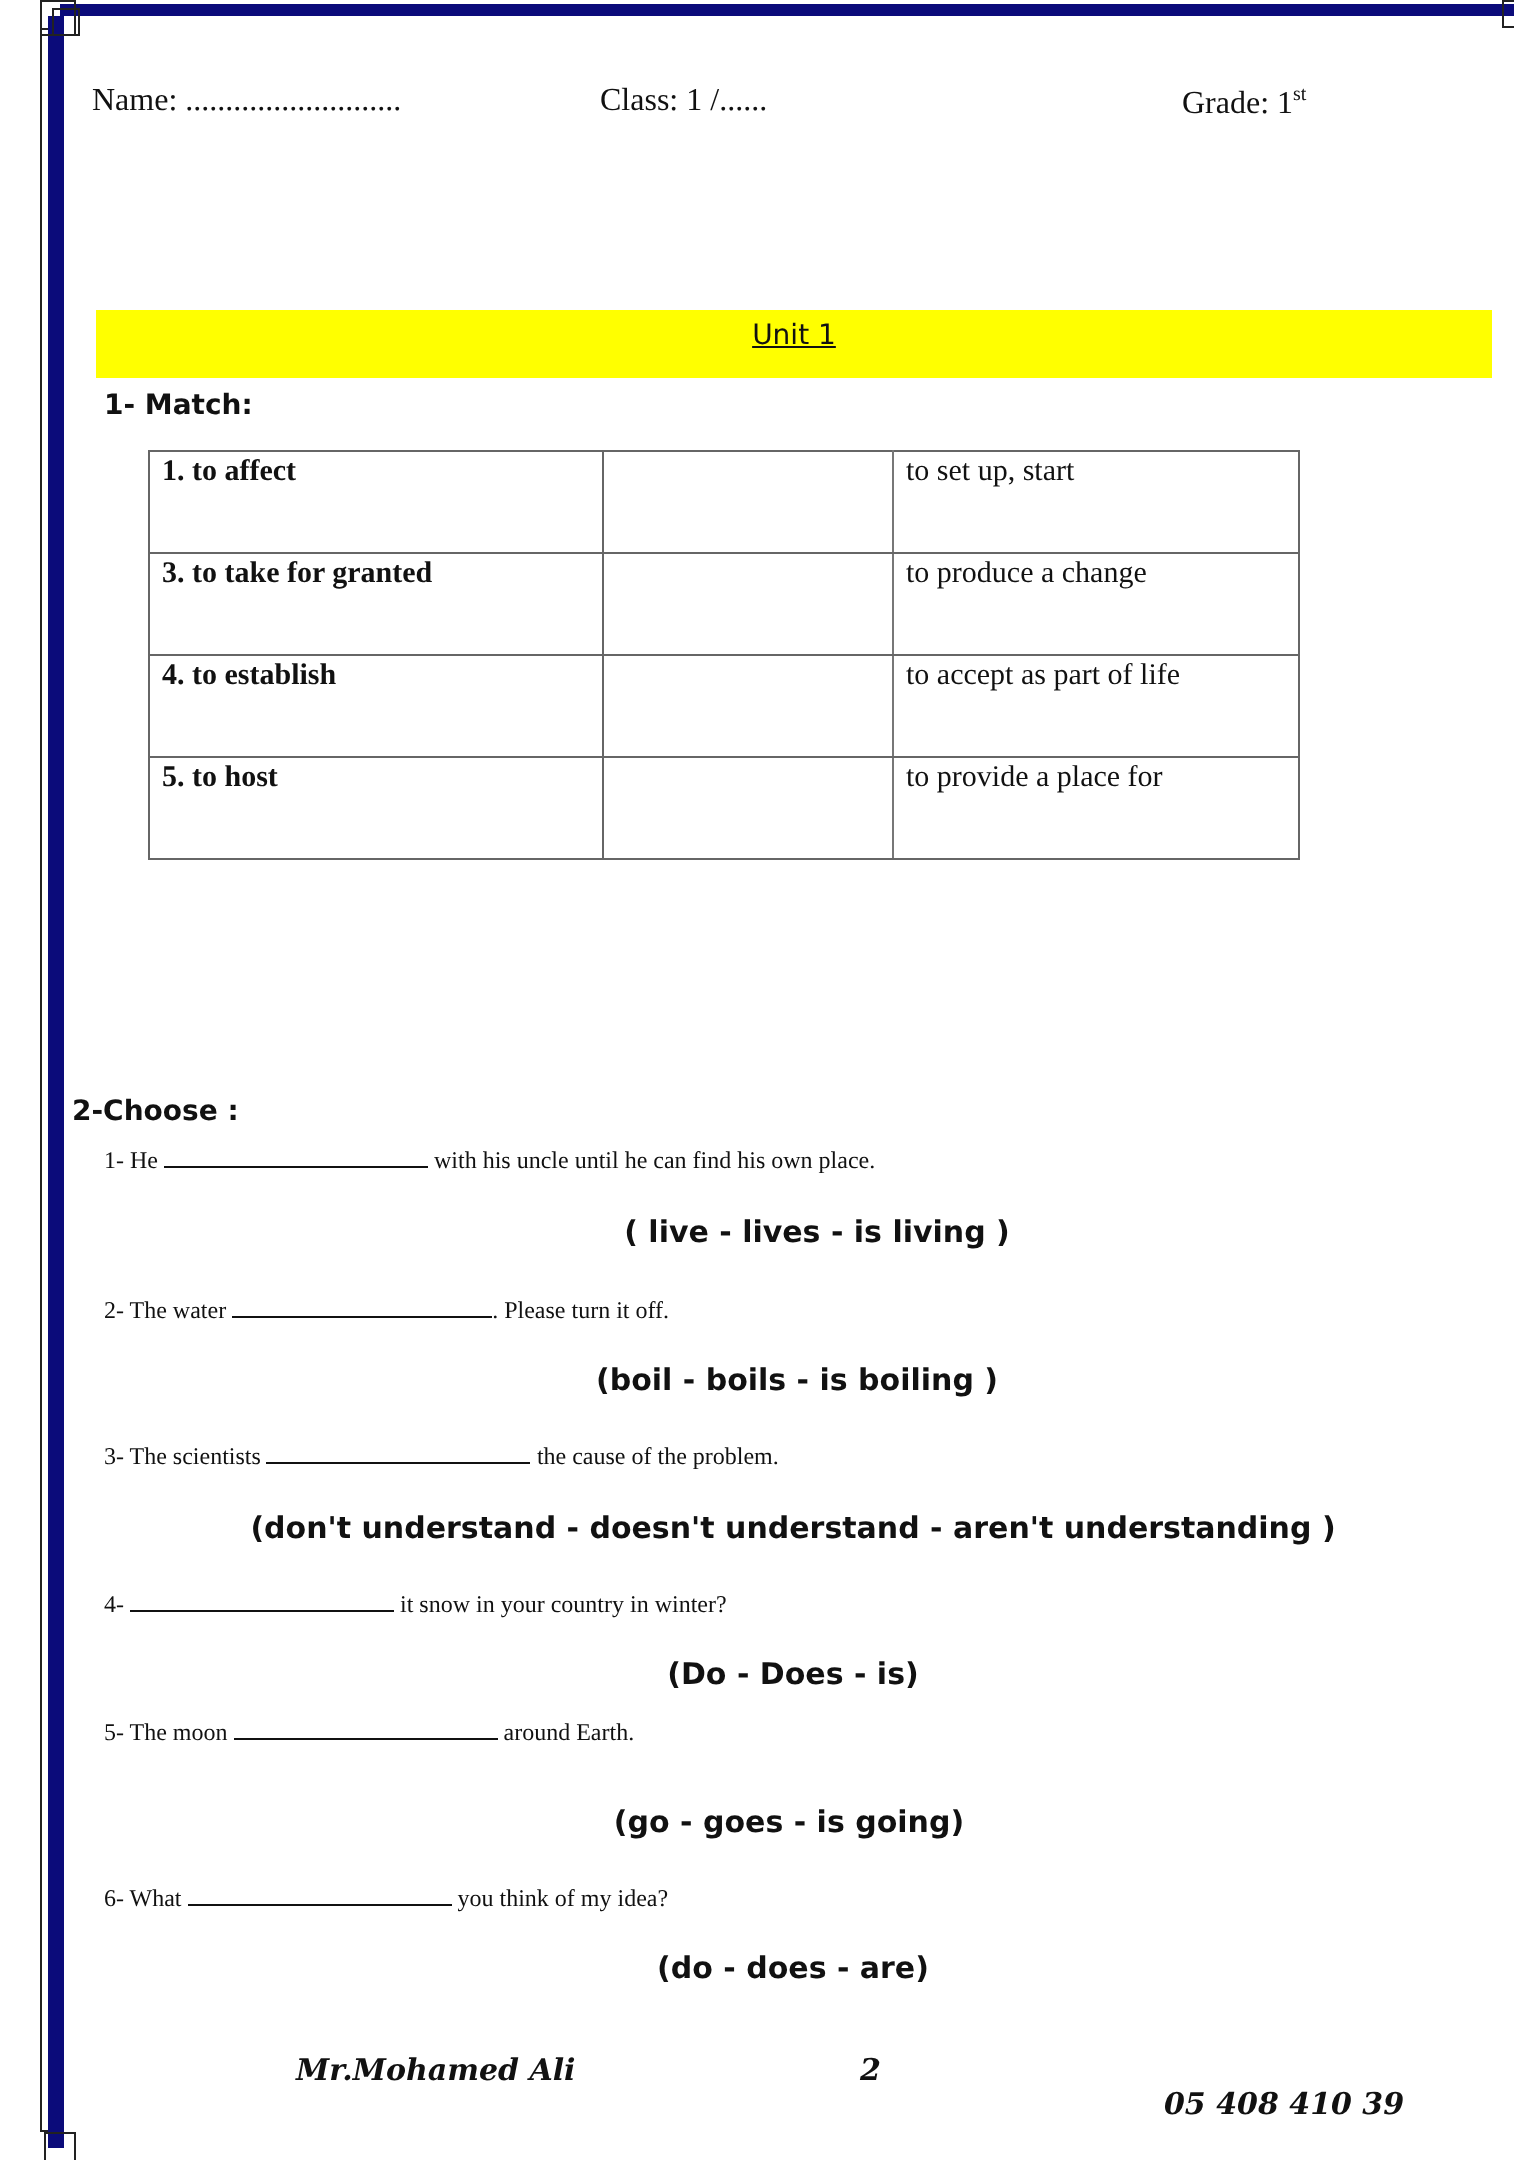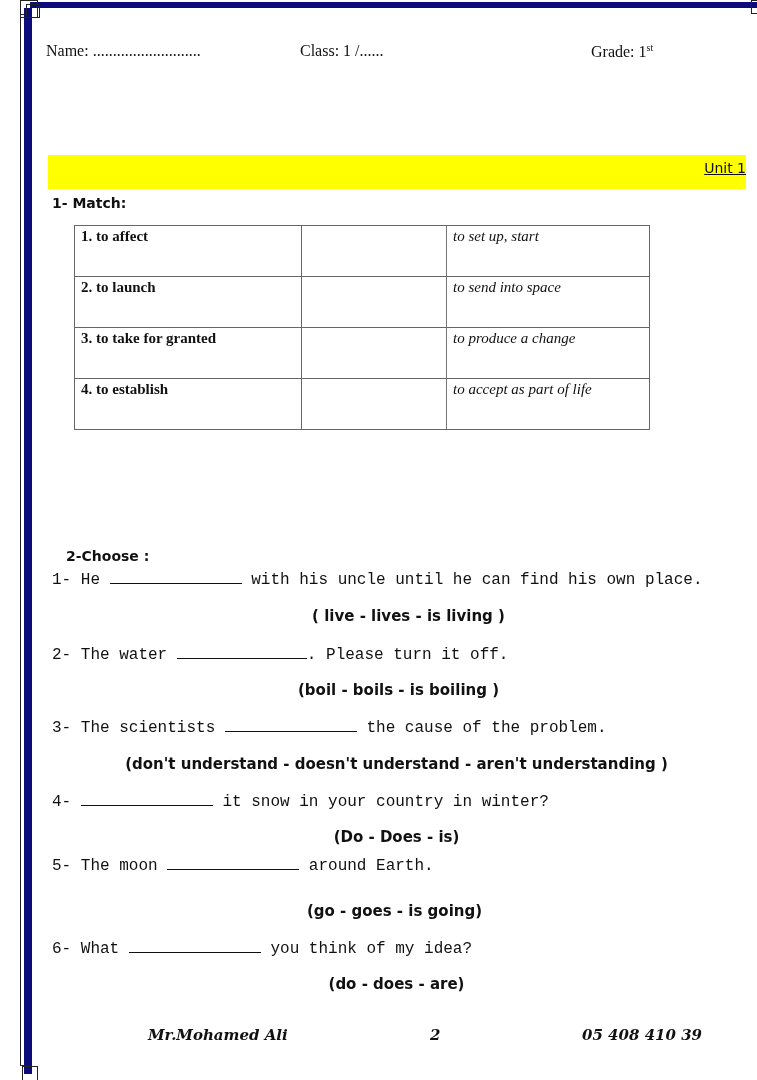--- a/index.html
+++ b/index.html
@@ -16,40 +16,40 @@
     .corner.tr { left: 751px; top: 0px; width: 10px; height: 12px; }
 
     .header-row { position: absolute; top: 42px; left: 46px; width: 640px; height: 24px; font-family: "Liberation Serif", serif; font-size: 16px; }
     .header-row span { position: absolute; top: 0; white-space: nowrap; }
     .name { left: 0; }
     .class { left: 254px; }
     .grade { left: 545px; }
     .grade sup { font-size: 10px; }
 
     .unit-bar { position: absolute; left: 48px; top: 155px; width: 698px; height: 34px; background: #ffff00; }
-    .unit-title { position: absolute; left: 0; width: 100%; top: 5px; text-align: right; font-family: "DejaVu Sans", sans-serif; font-size: 14px; text-decoration: underline; }
+    .unit-title { position: absolute; left: 0; width: 100%; top: 5px; text-align: center; font-family: "DejaVu Sans", sans-serif; font-size: 14px; text-decoration: underline; }
 
     .section-title { position: absolute; font-family: "DejaVu Sans", sans-serif; font-size: 14px; font-weight: bold; }
     .match-title { left: 52px; top: 195px; }
-    .choose-title { left: 66px; top: 548px; text-align: right; }
+    .choose-title { left: 36px; top: 548px; text-align: right; }
 
     .match-table { position: absolute; left: 74px; top: 225px; border-collapse: collapse; }
     .match-table td { border: 1px solid #666; vertical-align: top; height: 46px; padding: 2px 6px; font-family: "Liberation Serif", serif; font-size: 15px; }
     .match-table td.term { width: 214px; font-weight: bold; }
     .match-table td.blank { width: 132px; border-left: 1px solid #000; border-right: 1px solid #777; }
-    .match-table td.def { width: 190px; font-style: italic; }
+    .match-table td.def { width: 190px; }
 
-    .q-line { position: absolute; left: 52px; font-family: Liberation Mono, monospace; font-size: 16px; white-space: nowrap; }
+    .q-line { position: absolute; left: 52px; font-family: Liberation Serif, serif; font-size: 12px; white-space: nowrap; }
     .blank-line { display: inline-block; border-bottom: 1px solid #111; height: 14px; vertical-align: baseline; }
     .opts { position: absolute; left: 0; width: 757px; text-align: center; font-family: "DejaVu Sans", sans-serif; font-size: 15px; font-weight: bold; white-space: nowrap; }
 
     .footer { position: absolute; top: 1026px; font-family: "DejaVu Serif", serif; font-style: italic; font-weight: bold; font-size: 15px; white-space: nowrap; }
     .f-author { left: 112px; margin-left: 36px; }
     .f-page { left: 430px; }
-    .f-phone { left: 582px; }
+    .f-phone { left: 582px; margin-top: 17px; }
   </style>
 </head>
 <body>
 
 <div class="border-top"></div>
 <div class="border-left"></div>
 <div class="border-left-outline"></div>
 <div class="corner tl"></div>
 <div class="corner tl2"></div>
 <div class="corner bl"></div>
@@ -68,33 +68,33 @@
 <div class="section-title match-title">1- Match:</div>
 
 <table class="match-table">
   <tbody>
       <tr>
     <td class="term">1. to affect</td>
     <td class="blank"></td>
     <td class="def">to set up, start</td>
   </tr>
   <tr>
-    <td class="term">2. to launch</td>
-    <td class="blank"></td>
-    <td class="def">to send into space</td>
-  </tr>
-  <tr>
     <td class="term">3. to take for granted</td>
     <td class="blank"></td>
     <td class="def">to produce a change</td>
   </tr>
   <tr>
     <td class="term">4. to establish</td>
     <td class="blank"></td>
     <td class="def">to accept as part of life</td>
+  </tr>
+  <tr>
+    <td class="term">5. to host</td>
+    <td class="blank"></td>
+    <td class="def">to provide a place for</td>
   </tr>
 </tbody>
   </table>
 
 <div class="section-title choose-title">2-Choose :</div>
 
 <div class="q-line" style="top:569px">
   <span>1- He</span>
   <span class="blank-line" style="width:132px"></span>
   <span>with his uncle until he can find his own place.</span>

